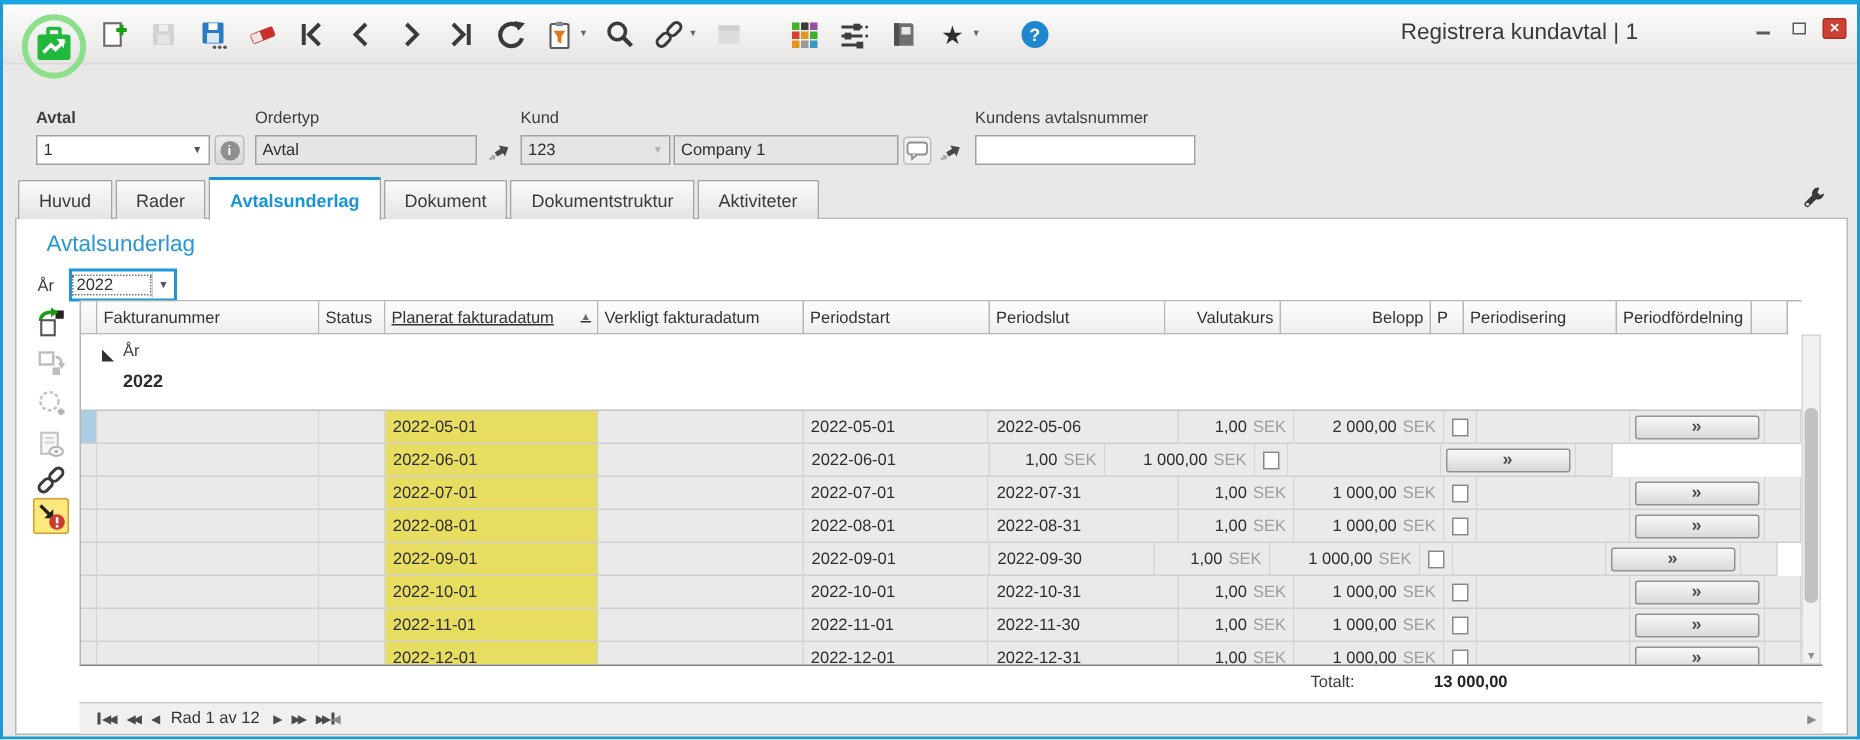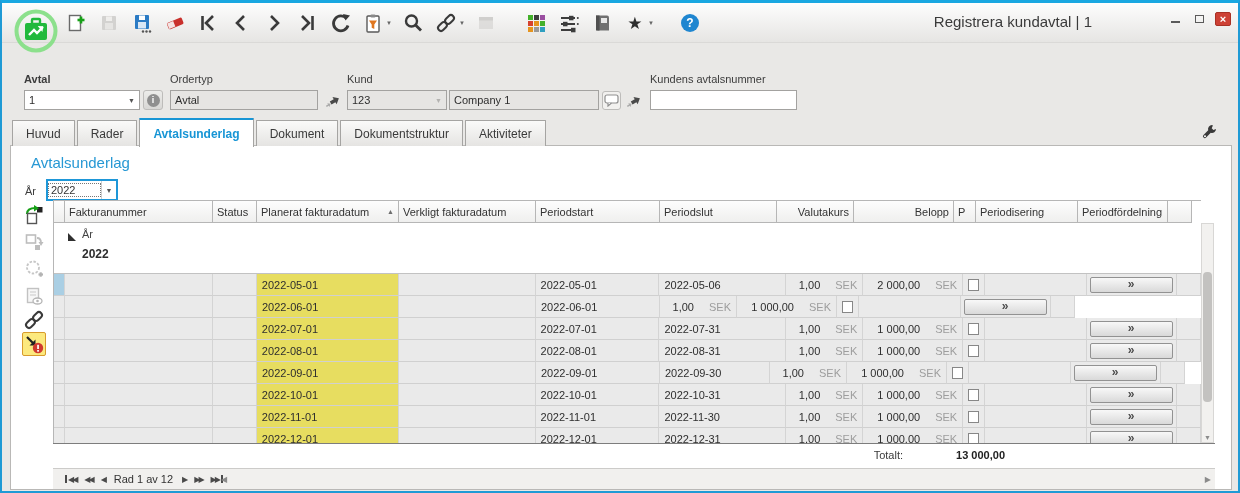--- a/index.html
+++ b/index.html
@@ -70,21 +70,21 @@
   .group-row{height:51px;background:#fff;border-bottom:1px solid #c2c2c2;position:relative;}
   .tri{position:absolute;left:14px;top:10px;width:0;height:0;
     border-left:8px solid #2f2f2f;border-top:8px solid transparent;}
   .group-field{position:absolute;left:28px;top:5px;color:#444;}
   .group-val{position:absolute;left:28px;top:24px;font-weight:bold;font-size:12px;color:#2e2e2e;}
   .rows-clip{height:169px;overflow:hidden;}
   .d-cell{background:#eaeaea;border-right:1px solid #d4d4d4;border-bottom:1px solid #d0d0d0;
     display:flex;align-items:center;padding:0 5px;overflow:hidden;white-space:nowrap;color:#2e2e2e;}
   .d-cell.yellow{background:#e7dd60;}
   .d-cell.num{justify-content:flex-end;}
-  .cur{color:#9d9d9d;margin-left:15px;}
+  .cur{color:#9d9d9d;margin-left:4px;}
   .ind{padding:0;}
   .ind.sel{background:#aacfe4;}
   .chk{width:12px;height:12px;background:#fff;border:1px solid #878787;margin:0 auto;}
   .fwd-btn{width:100%;height:16px;margin:0 3px;background:linear-gradient(#f8f8f8,#d9d9d9);
     border:1px solid #929292;border-radius:2px;font-weight:bold;color:#4d4d4d;font-size:12px;
     line-height:13px;text-align:center;letter-spacing:1px;}
   
   .totals{position:absolute;left:42px;top:297px;width:1162px;height:25px;background:#fff;
     border-top:1px solid #7d7d7d;}
   .tot-label{position:absolute;left:740px;top:5px;width:110px;text-align:right;color:#3a3a3a;}
@@ -394,21 +394,21 @@
 
     <div class="grid">
       <div class="g-row" id="grid-header">
           <div class="h-cell" style="width: 11px; padding: 0px;"></div>
           <div class="h-cell" style="width: 148px;">
             <span>Fakturanummer</span>
           </div>
           <div class="h-cell" style="width: 44px;">
             <span>Status</span>
           </div>
-          <div class="h-cell" style="width: 142px;">
+          <div class="h-cell" style="width: 142px; text-decoration: underline;">
             <span>Planerat fakturadatum</span>
             <span class="sort">▲</span>
           </div>
           <div class="h-cell" style="width: 137px;">
             <span>Verkligt fakturadatum</span>
           </div>
           <div class="h-cell" style="width: 124px;">
             <span>Periodstart</span>
           </div>
           <div class="h-cell" style="width: 117px;">

